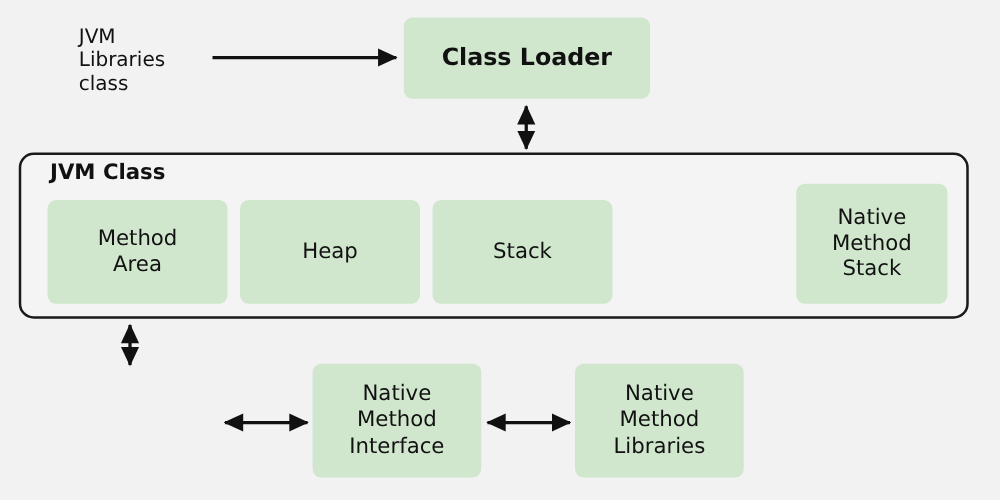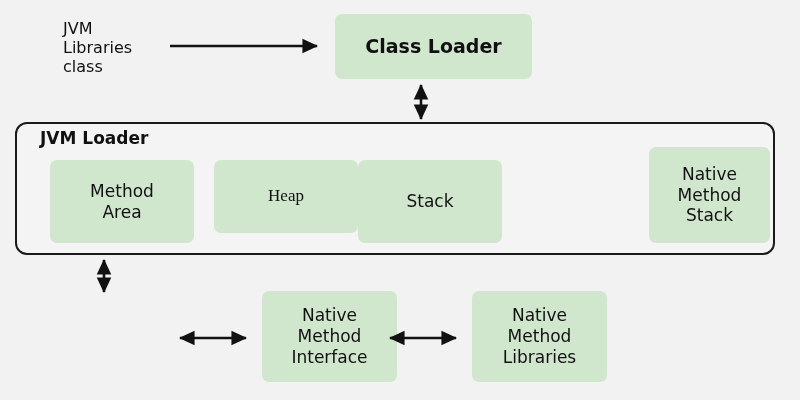--- a/index.html
+++ b/index.html
@@ -27,21 +27,20 @@
     display: flex;
     align-items: center;
     justify-content: center;
     text-align: center;
     color: #111111;
     font-size: 17px;
     line-height: 1.22;
     box-sizing: border-box;
     padding: 18px 4px;
     white-space: pre-line;
-    margin-left: 12px;
   }
   .node.bold {
     font-weight: bold;
     font-size: 19px;
   }
 
   
   .plain-label {
     position: absolute;
     color: #111111;
@@ -87,26 +86,26 @@
 
 <div id="diagram">
 
   <div class="plain-label" style="left:63px; top:19px;">JVM
 Libraries
 class</div>
 
   <div class="node bold" style="left:323px; top:14px; width:197px; height:65px;">Class Loader</div>
 
   <div id="jvm-memory-container"></div>
-  <div id="jvm-memory-title">JVM Loader</div>
+  <div id="jvm-memory-title">JVM Class</div>
 
   <div class="node" style="left:38px; top:160px; width:144px; height:83px;">Method
 Area</div>
 
-  <div class="node" style="left:202px; top:160px; width:144px; height:73px;font-family:Liberation Serif, serif;">Heap</div>
+  <div class="node" style="left:192px; top:160px; width:144px; height:83px;">Heap</div>
 
   <div class="node" style="left:346px; top:160px; width:144px; height:83px;">Stack</div>
 
 
   <div class="node" style="left:637px; top:147px; width:121px; height:96px;">Native
 Method
 Stack</div>
 
 
   <div class="node" style="left:250px; top:291px; width:135px; height:91px;">Native

